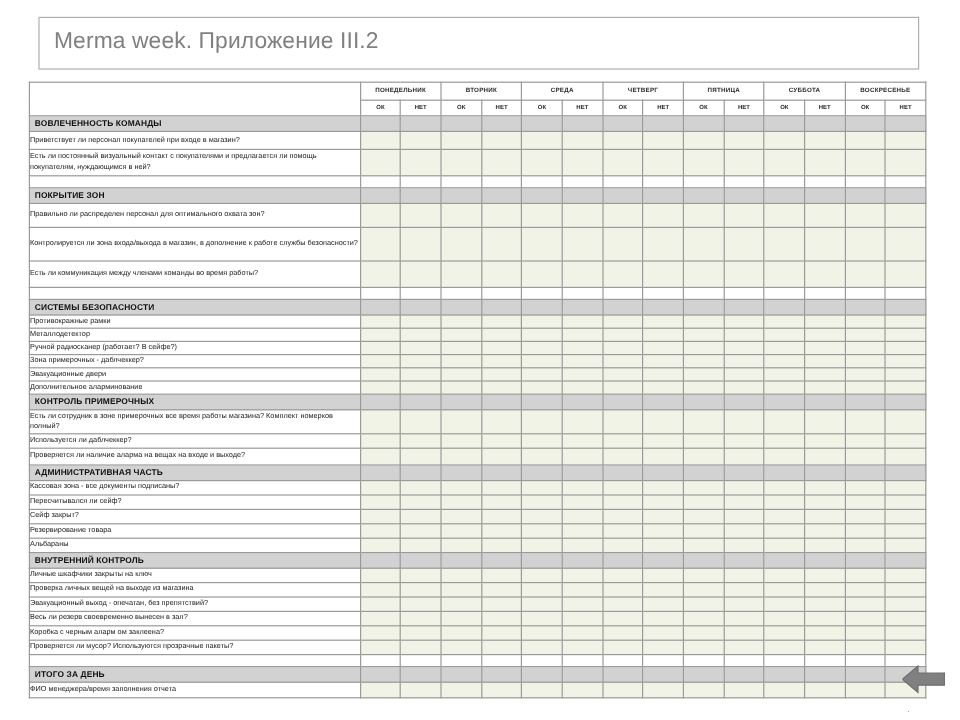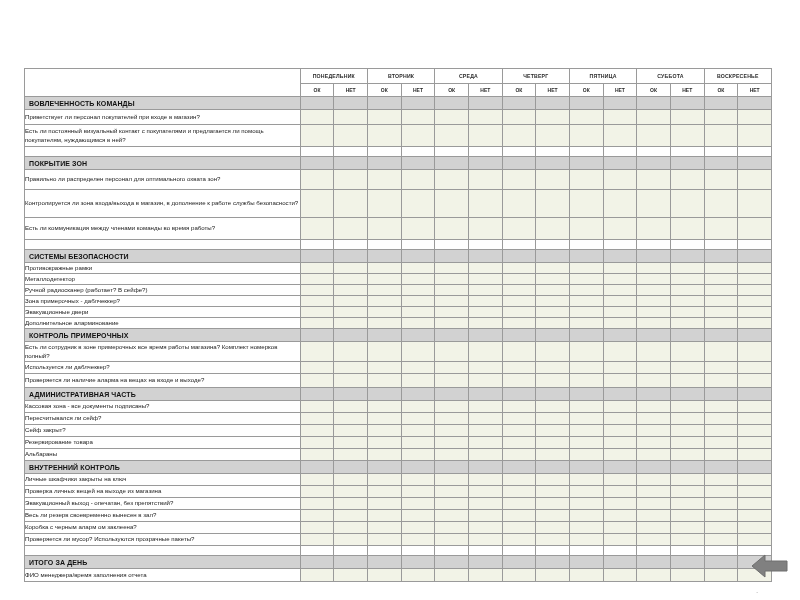--- a/index.html
+++ b/index.html
@@ -130,20 +130,23 @@
     top: 586px;
     font-size: 8px;
     color: #9b9b9b;
   }
 </style>
 </head>
 <body>
 
 <div class="slide">
 
+  <div class="title-box">
+    <div class="title-text">Merma week. Приложение III.2</div>
+  </div>
 
   <div class="table-wrap">
     <table class="checklist">
       <colgroup id="colgroup">
           <col class="col-label">
           <col class="col-cell">
           <col class="col-cell">
           <col class="col-cell">
           <col class="col-cell">
           <col class="col-cell">

